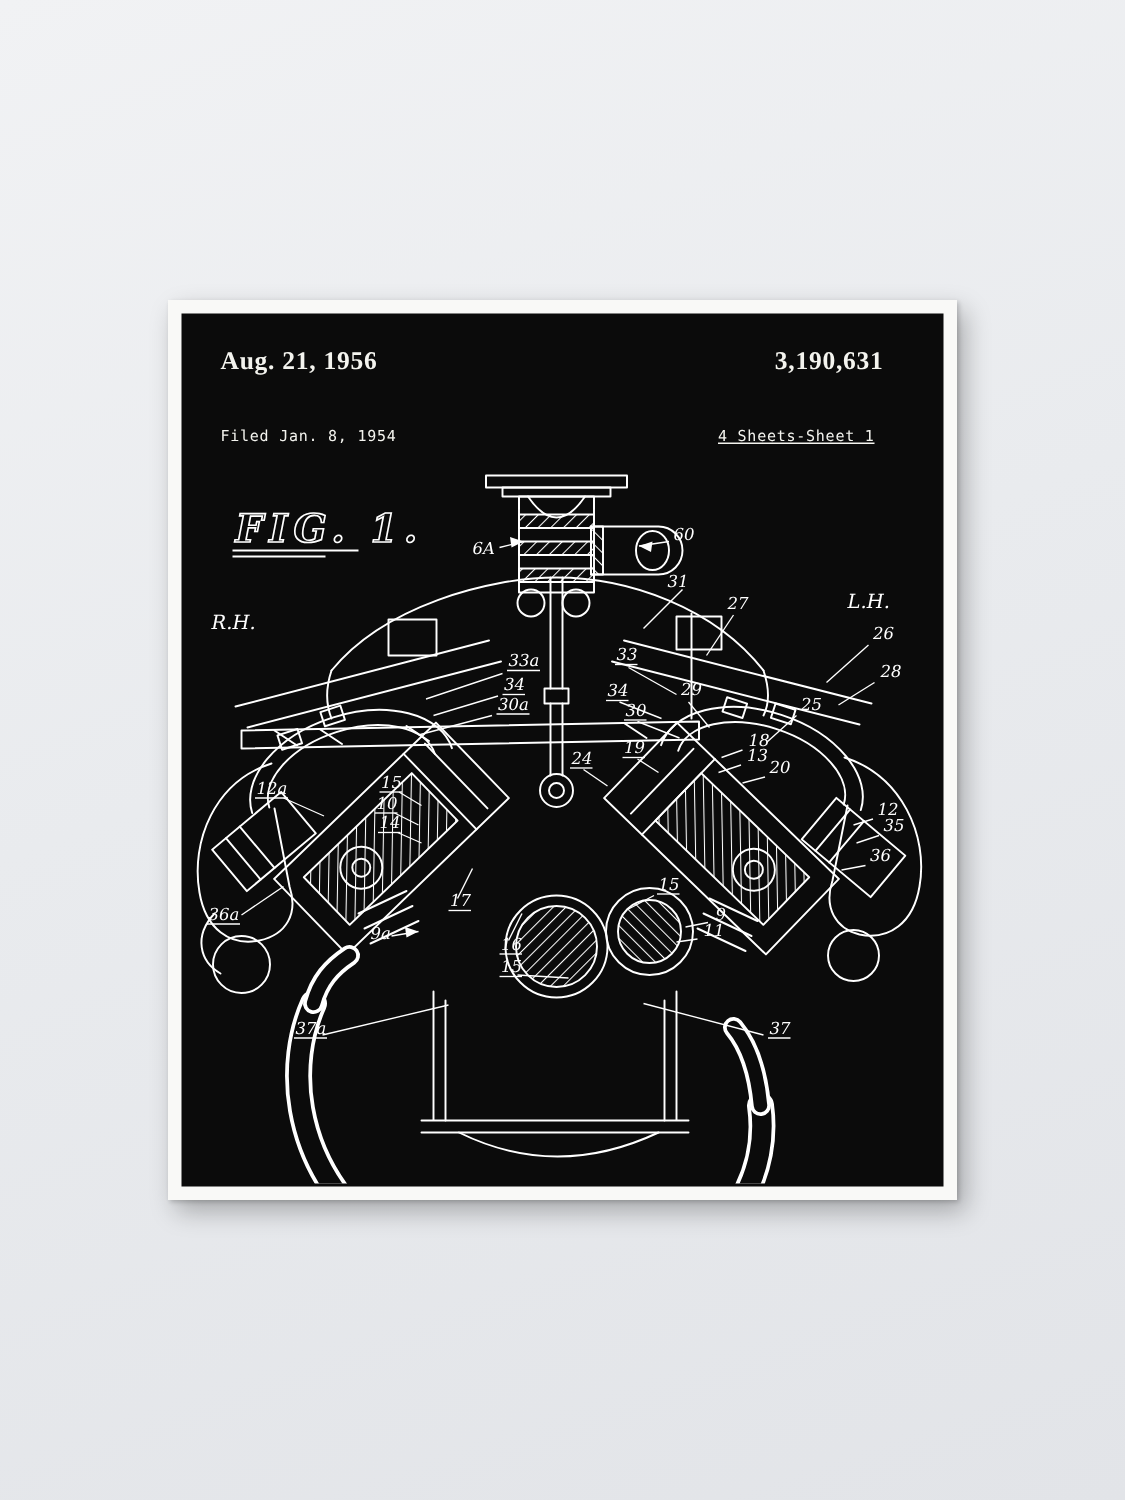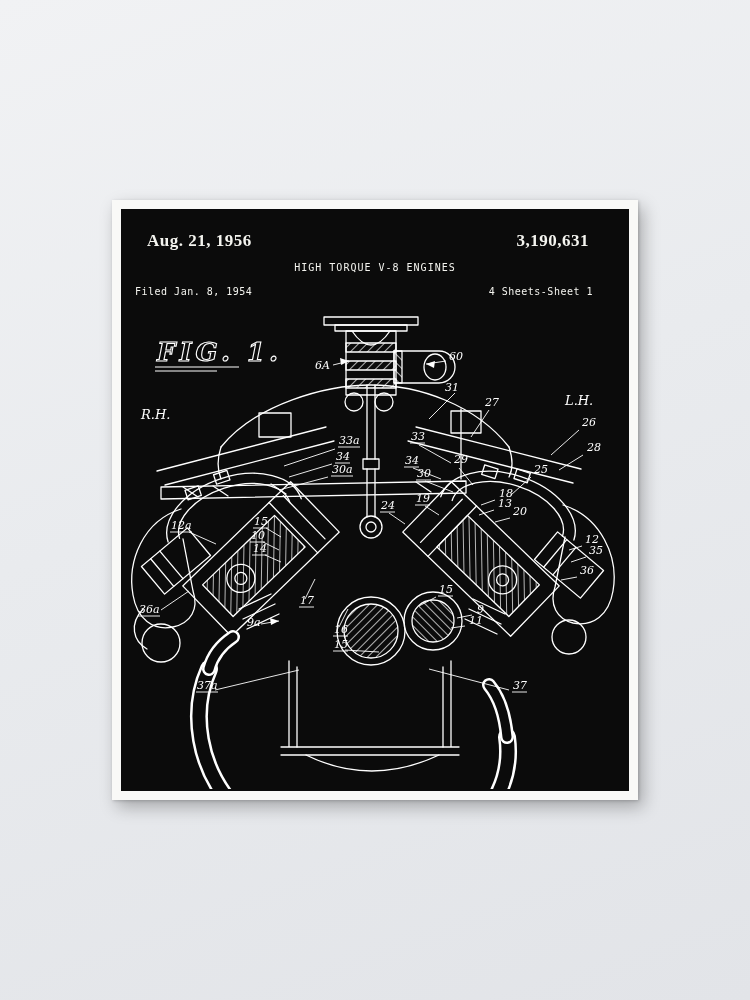--- a/index.html
+++ b/index.html
@@ -9,38 +9,37 @@
   .poster{position:absolute;left:112px;top:200px;width:526px;height:600px;
     background:#f9f9f7;box-shadow:5px 7px 16px rgba(0,0,0,.28),1px 1px 3px rgba(0,0,0,.18);}
   .sheet{position:absolute;left:9px;top:9px;right:9px;bottom:9px;background:#0b0b0b;color:#f4f4ef;}
   .hdr{position:absolute;white-space:nowrap;}
   .date{left:26px;top:22px;font:bold 17px "Liberation Serif",serif;letter-spacing:.5px;}
   .patnum{right:40px;top:22px;font:bold 17px "Liberation Serif",serif;letter-spacing:.5px;}
   .inventor{left:0;right:0;top:31px;text-align:center;
     font:bold 11px "DejaVu Sans Mono",monospace;letter-spacing:2px;}
   .title{left:0;right:0;top:53px;text-align:center;
     font:10px "DejaVu Sans Mono",monospace;letter-spacing:1px;}
-  .filed{left:14px;top:77px;font:10px "DejaVu Sans Mono",monospace;letter-spacing:.5px;text-align:right;}
-  .sheetno{right:36px;top:77px;font:10px "DejaVu Sans Mono",monospace;letter-spacing:.5px;}
+  .filed{left:26px;top:77px;font:10px "DejaVu Sans Mono",monospace;letter-spacing:.5px;text-align:right;}
+  .sheetno{right:46px;top:77px;font:10px "DejaVu Sans Mono",monospace;letter-spacing:.5px;text-decoration:underline;}
   svg{position:absolute;left:0;top:100px;}
   svg text{font:italic 11px "DejaVu Serif",serif;fill:#fff;stroke:none;}
   svg text.big{font:italic 13px "DejaVu Serif",serif;}
   svg text.fig{font:bold italic 26px "DejaVu Serif",serif;letter-spacing:4px;
     fill:#0b0b0b;stroke:#fff;stroke-width:1.1;}
 </style>
 </head>
 <body>
 
 <div class="wall">
   <div class="poster">
     <div class="sheet">
 
       <div class="hdr date">Aug. 21, 1956</div>
       <div class="hdr patnum">3,190,631</div>
-      <div class="hdr title">HIGH TORQUE V-8 ENGINES</div>
       <div class="hdr filed">Filed Jan. 8, 1954</div>
       <div class="hdr sheetno">4 Sheets-Sheet 1</div>
 
       <svg width="506" height="480" viewBox="0 0 506 480">
         <defs>
           <pattern id="h1" width="6" height="6" patternUnits="userSpaceOnUse" patternTransform="rotate(45)">
             <line x1="0" y1="0" x2="0" y2="6" stroke="#fff" stroke-width="1.4"></line>
           </pattern>
           <pattern id="h2" width="6" height="6" patternUnits="userSpaceOnUse" patternTransform="rotate(-45)">
             <line x1="0" y1="0" x2="0" y2="6" stroke="#fff" stroke-width="1.4"></line>

